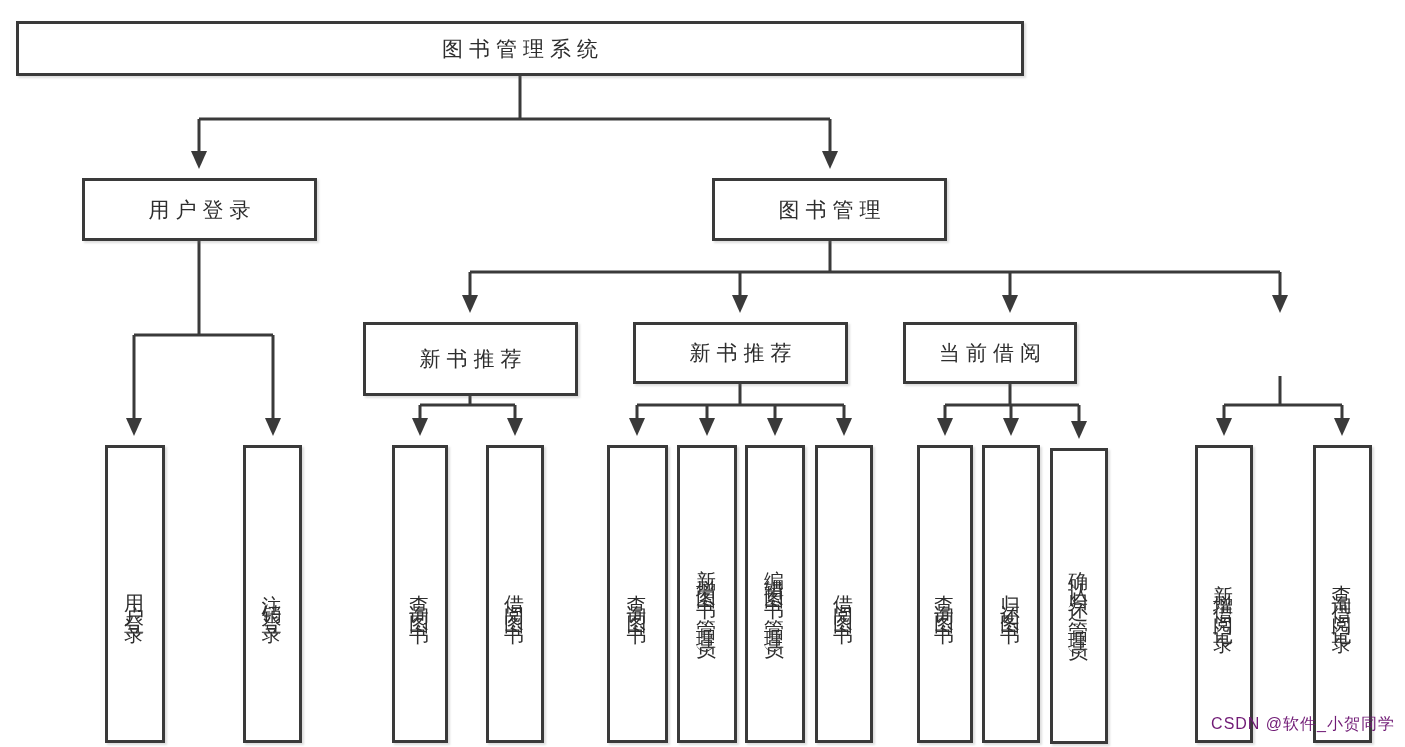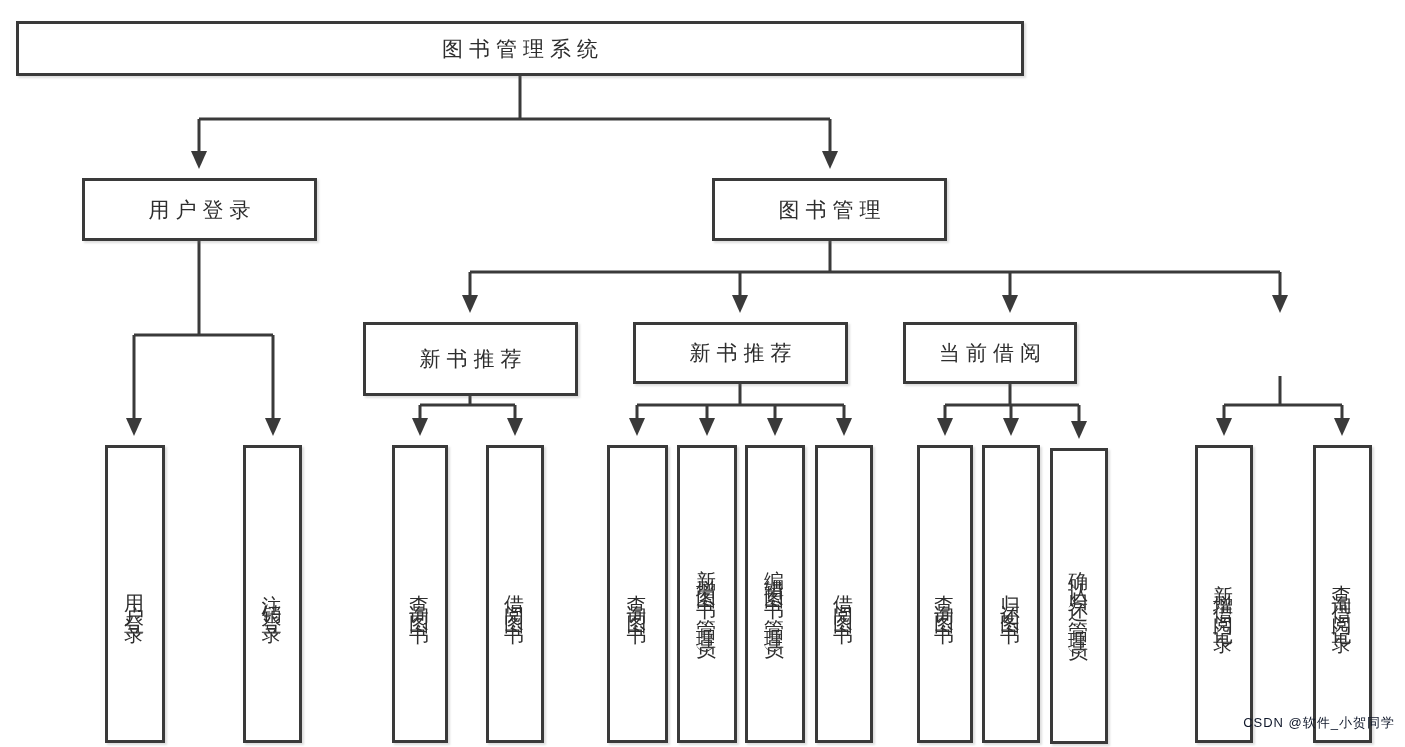--- a/index.html
+++ b/index.html
@@ -43,23 +43,23 @@
     writing-mode: vertical-rl;
     font-size: 20px;
     letter-spacing: 10px;
     margin-bottom: -10px; 
     white-space: nowrap;
   }
   #watermark {
     position: absolute;
     right: 10px;
     top: 714px;
-    font-size: 13px;
+    font-size: 16px;
     letter-spacing: 1px;
-    color: #0f172a;
+    color: #701a75;
     z-index: 5;
     white-space: nowrap;
   }
 </style>
 </head>
 <body>
 
 <div id="canvas">
 
   <svg id="connectors" viewBox="0 0 1405 747" xmlns="http://www.w3.org/2000/svg">

